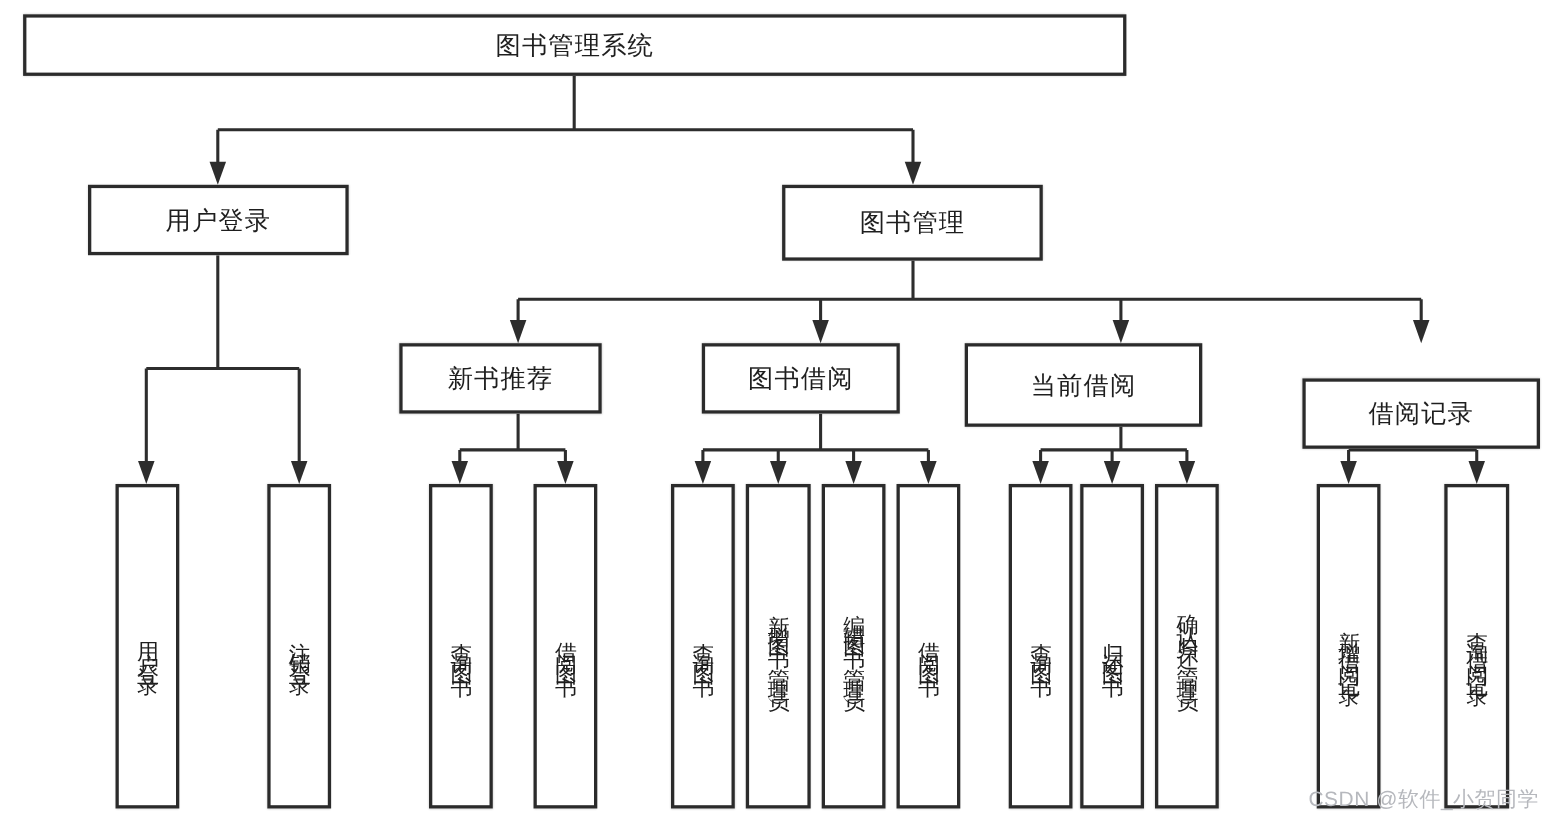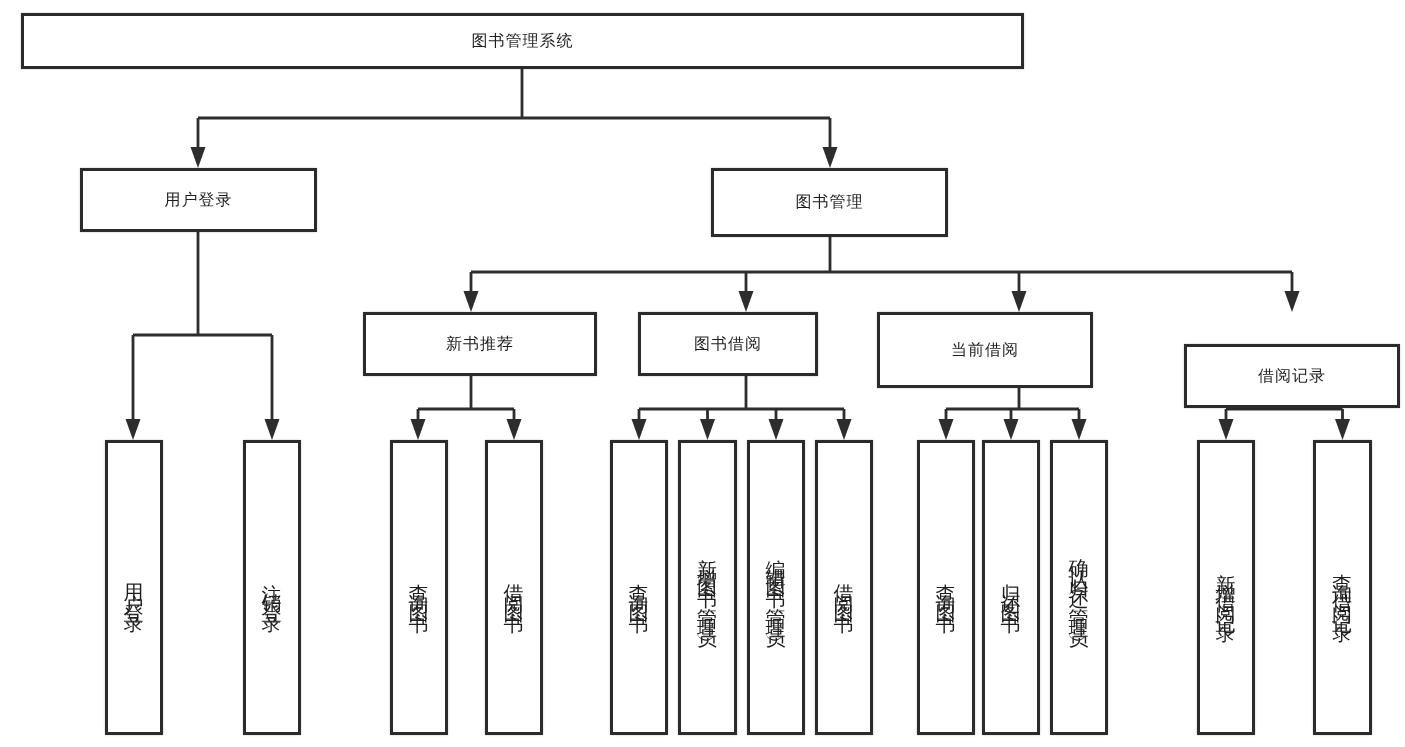--- a/index.html
+++ b/index.html
@@ -24,21 +24,21 @@
   }
   .node {
     position: absolute;
     box-sizing: border-box;
     background: #ffffff;
     border: 3px solid #2b2b2b;
     display: flex;
     align-items: center;
     justify-content: center;
     color: #1e1e1e;
-    font-size: 16px;
+    font-size: 23px;
     letter-spacing: 1px;
     box-shadow: 0 0 2px rgba(0,0,0,0.22);
     white-space: nowrap;
   }
   .leaf {
     position: absolute;
     box-sizing: border-box;
     background: #ffffff;
     border: 3px solid #2b2b2b;
     display: flex;
@@ -108,21 +108,21 @@
       <polygon points="1218.5,419 1233.5,419 1226,440"></polygon>
       <polygon points="1335,419 1350,419 1342.5,440"></polygon>
     </g>
   </svg>
 
   <div class="node" style="left:21px; top:13px; width:1003px; height:56px;">图书管理系统</div>
 
   <div class="node" style="left:80px; top:168px; width:237px; height:64px;">用户登录</div>
   <div class="node" style="left:711px; top:168px; width:237px; height:69px;">图书管理</div>
 
-  <div class="node" style="left:363px; top:312px; width:234px; height:64px;">新书推荐</div>
+  <div class="node" style="left:363px; top:312px; width:184px; height:64px;">新书推荐</div>
   <div class="node" style="left:638px; top:312px; width:180px; height:64px;">图书借阅</div>
   <div class="node" style="left:877px; top:312px; width:216px; height:76px;">当前借阅</div>
   <div class="node" style="left:1184px; top:312px; width:216px; height:64px;margin-top:32px;">借阅记录</div>
 
   <div class="leaf" style="left:105px; top:440px; width:58px; height:295px;">
     <span class="vtext">用户登录</span>
   </div>
   <div class="leaf" style="left:243px; top:440px; width:58px; height:295px;">
     <span class="vtext">注销登录</span>
   </div>
@@ -157,14 +157,15 @@
     <span class="vtext">确认归还（管理员）</span>
   </div>
 
   <div class="leaf" style="left:1197px; top:440px; width:58px; height:295px;">
     <span class="vtext">新增借阅记录</span>
   </div>
   <div class="leaf" style="left:1313px; top:440px; width:59px; height:295px;">
     <span class="vtext">查询借阅记录</span>
   </div>
 
+  <div id="watermark">CSDN @软件_小贺同学</div>
 
 </div>
 
 </body></html>

